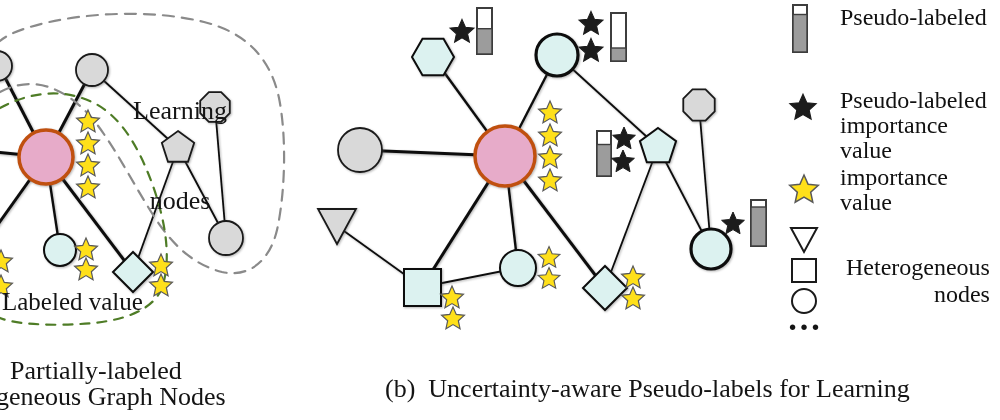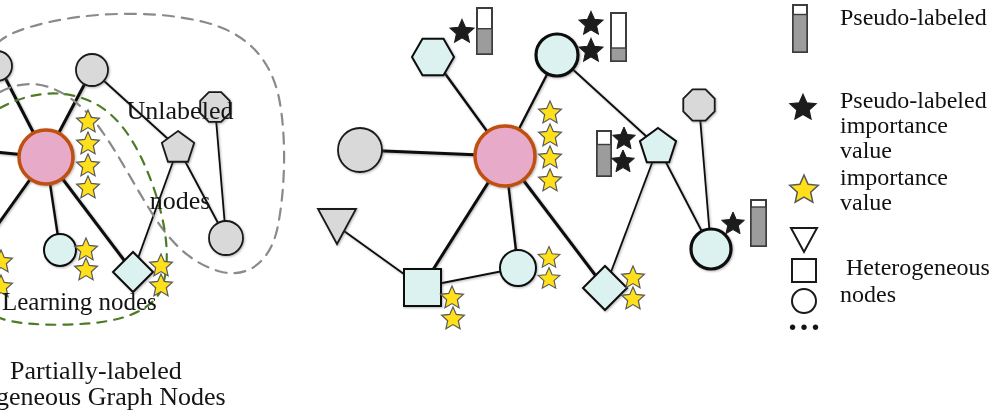--- a/index.html
+++ b/index.html
@@ -11,21 +11,21 @@
   .txt{position:absolute;white-space:pre;color:#141414;}
   .lbl-unlabeled{left:110px;top:36px;width:140px;text-align:center;font-size:26px;line-height:30px;}
   .lbl-labeled{left:2px;top:288px;font-size:25px;}
   .cap-a1{left:10px;top:356px;font-size:26px;}
   .cap-a2{left:-4px;top:382px;font-size:26px;}
   .cap-b{left:385px;top:374px;font-size:26px;}
   .legend-item{position:absolute;left:840px;font-size:24px;line-height:25px;}
   .li-0{top:6px;line-height:23px;}
   .li-1{top:88px;}
   .li-2{top:165px;}
-  .li-3{top:254px;line-height:27px;}
+  .li-3{top:254px;line-height:27px;text-align:right;}
   .li-3 .l1{margin-left:6px;display:inline-block;}
   .legend-item span{display:block;}
   .ellipsis{left:787px;top:300px;font-size:34px;letter-spacing:2px;font-weight:bold;}
   
   .edge{stroke:#0d0d0d;fill:none;}
   .edge-thick{stroke-width:3;}
   .edge-mid{stroke-width:2.4;}
   .edge-thin{stroke-width:1.8;}
   .shadowed{filter:drop-shadow(1.2px 1.8px 0.8px rgba(90,90,90,0.45));}
   .node-gray{fill:#d9d9d9;stroke:#1a1a1a;stroke-width:1.8;}
@@ -171,29 +171,30 @@
       </g>
       <use href="#starP" class="star-k" transform="translate(803,108) scale(1.15)"></use>
       <use href="#starP" class="star-y" transform="translate(804,190) scale(1.25)"></use>
       <polygon class="outline-shape" transform="translate(804,239)" points="-13,-11 13,-11 0,13"></polygon>
       <rect class="outline-shape" x="792" y="259" width="24" height="23"></rect>
       <circle class="outline-shape" cx="804" cy="301" r="12"></circle>
     </g>
   </svg>
 
   <div class="txt lbl-unlabeled">
-    <span style="display:block">Unlabeled</span>
+    <span style="display:block">Learning</span>
     <span style="display:block">nodes</span>
   </div>
 
-  <div class="txt lbl-labeled">Learning nodes</div>
+  <div class="txt lbl-labeled">Labeled value</div>
 
   <div class="txt cap-a1">Partially-labeled</div>
   <div class="txt cap-a2">geneous Graph Nodes</div>
 
+  <div class="txt cap-b">(b)  Uncertainty-aware Pseudo-labels for Learning</div>
 
   <div class="legend-item li-0">
     <span>Pseudo-labeled</span>
   </div>
   <div class="legend-item li-1">
     <span>Pseudo-labeled</span>
     <span>importance value</span>
   </div>
   <div class="legend-item li-2">
     <span>importance value</span>

